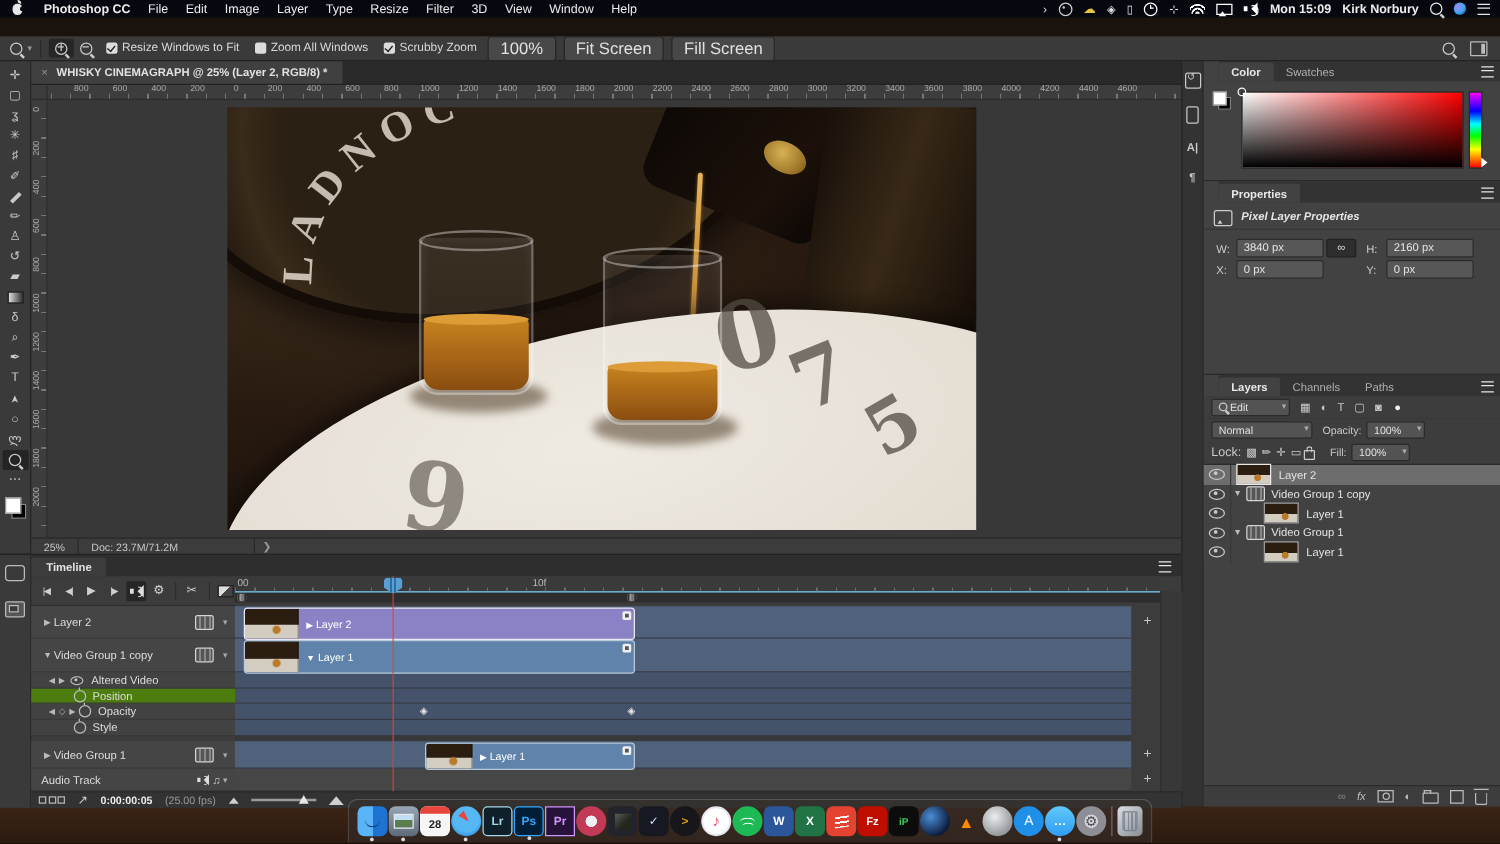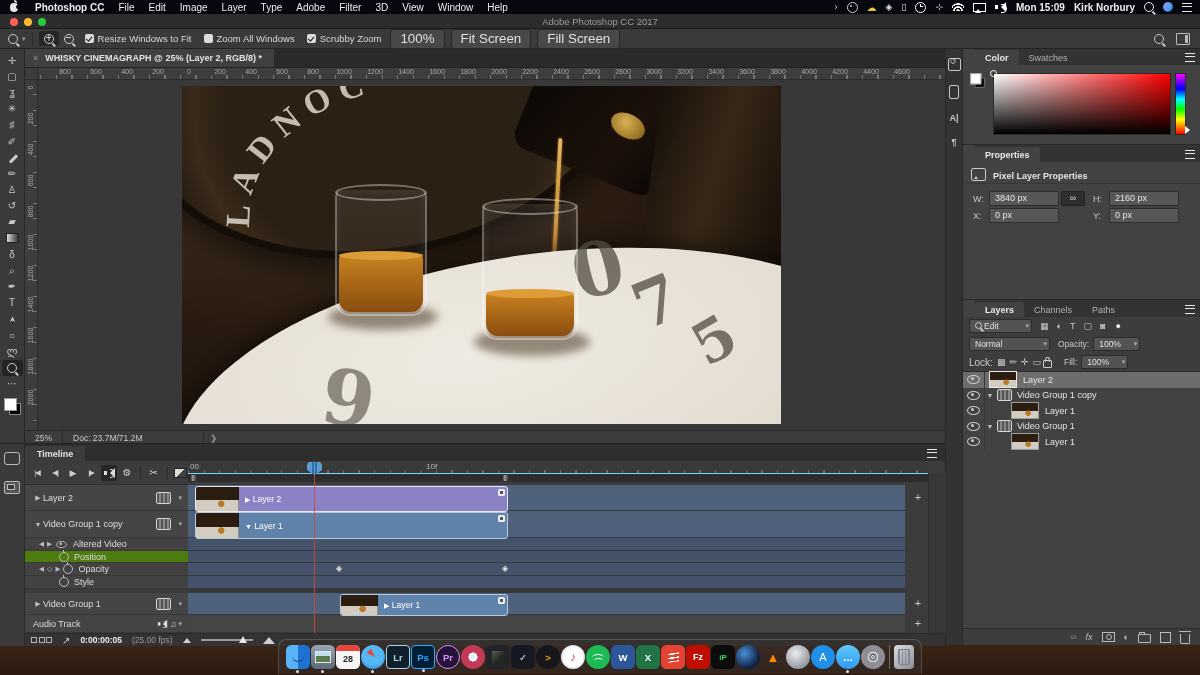--- a/index.html
+++ b/index.html
@@ -211,21 +211,21 @@
   .dk-finder{background:linear-gradient(90deg,#59b3f7 50%,#1e73d2 50%);}
   .dk-finder i{width:12px;height:9px;border-bottom:1.6px solid #0b3a6b;border-radius:0 0 8px 8px;}
   .dk-preview{background:linear-gradient(#97a5b4,#5c6a79);}
   .dk-preview i{width:14px;height:10px;background:linear-gradient(#bfe0f2 40%,#5a7d4e 40%);border:1px solid #e8e8e8;}
   .dk-cal{background:#f6f6f6;color:#222;font-size:9px;}
   .dk-cal::before{content:"";position:absolute;top:0;left:0;right:0;height:6px;background:#e8453c;border-radius:5.5px 5.5px 0 0;}
   .dk-safari{background:radial-gradient(circle at 50% 42%,#55b8f5 55%,#1f7fd4 90%);border-radius:50%;}
   .dk-safari i{width:0;height:0;border:3px solid transparent;border-top:9px solid #e8453c;transform:rotate(-45deg);margin-top:-4px;}
   .dk-lr{background:#10202b;color:#a6d5e8;border:1.5px solid #a6d5e8;border-radius:4px;}
   .dk-ps{background:#001e36;color:#31a8ff;border:1.5px solid #31a8ff;border-radius:4px;}
-  .dk-pr{background:#27123a;color:#cf96fd;border:1.5px solid #cf96fd;border-radius:12px;}
+  .dk-pr{background:#27123a;color:#cf96fd;border:1.5px solid #cf96fd;border-radius:0;}
   .dk-resolve{background:radial-gradient(#eef1f5 26%,#c23a55 28%);border-radius:50%;}
   .dk-media{background:#23242b;}
   .dk-media i{width:13px;height:13px;background:linear-gradient(135deg,#5a5f52,#23251f 60%);}
   .dk-tasks{background:#171922;color:#d8dcff;}
   .dk-plex{background:#17171b;border-radius:50%;color:#e5a00d;}
   .dk-itunes{background:radial-gradient(#ffffff 60%,#e6e6ef 62%);border-radius:50%;color:#e5486b;font-size:12px;}
   .dk-spotify{background:#1db954;border-radius:50%;}
   .dk-spotify i{width:12px;height:9px;position:relative;}
   .dk-spotify i::before,.dk-spotify i::after{content:"";position:absolute;left:0;border-top:1.8px solid #fff;border-radius:50%;}
   .dk-spotify i::before{top:1px;width:12px;height:6px;}
@@ -252,21 +252,21 @@
 <div id="screen">
 
   <div id="menubar">
     <span class="apple"></span>
     <span class="mi b">Photoshop CC</span>
     <span class="mi">File</span>
     <span class="mi">Edit</span>
     <span class="mi">Image</span>
     <span class="mi">Layer</span>
     <span class="mi">Type</span>
-    <span class="mi">Adobe</span>
+    <span class="mi">Resize</span>
     <span class="mi">Filter</span>
     <span class="mi">3D</span>
     <span class="mi">View</span>
     <span class="mi">Window</span>
     <span class="mi">Help</span>
     <div class="mright">
       <span class="mic">›</span>
       <span class="cc-ic"></span>
       <span class="cloud">☁</span>
       <span class="mic">◈</span>
@@ -281,26 +281,20 @@
           <i class="arc"></i>
         </span>
       <span class="mtime">Mon 15:09</span>
       <span class="muser">Kirk Norbury</span>
       <span class="mag w"></span>
       <span class="siri"></span>
       <span class="menu3"></span>
     </div>
   </div>
 
-  <div id="titlebar">
-    <span class="light" style="left:10px;background:#ff5f57;"></span>
-    <span class="light" style="left:24px;background:#febc2e;"></span>
-    <span class="light" style="left:38px;background:#28c840;"></span>
-    <div id="wtitle">Adobe Photoshop CC 2017</div>
-  </div>
 
   <div id="optionsbar">
     <div class="ob-group" style="margin-left:8px;">
       <span class="mag"></span>
       <span style="font-size:7px;color:#999;">▾</span>
     </div>
     <div class="ob-sep"></div>
     <div class="zbox active">
         <span class="mag magplus">
           <i></i>
@@ -479,21 +473,21 @@
       <div id="satmark"></div>
       <div id="huestrip"></div>
       <div id="huearrow"></div>
     </div>
 
     <div class="panelblock" style="top:97px;height:155px;">
       <div class="ptabs">
         <span class="ptab active">Properties</span>
         <span class="pmenu menu3"></span>
       </div>
-      <div style="position:absolute;left:8px;top:23px;display:flex;align-items:flex-end;gap:7px;">
+      <div style="position:absolute;left:8px;top:23px;display:flex;align-items:flex-start;gap:7px;font-style:italic;">
         <span class="propicon"></span>
         <span style="font-size:9px;font-weight:bold;color:#e4e4e4;">Pixel Layer Properties</span>
       </div>
       <div style="position:absolute;left:0;top:38px;width:237px;height:1px;background:#373737;"></div>
       <span class="flbl" style="left:10px;top:49px;">W:</span>
       <span class="fld-in" style="left:26px;top:46px;width:58px;">3840 px</span>
       <span class="linkbtn" style="left:98px;top:46px;width:22px;height:13px;line-height:13px;">∞</span>
       <span class="flbl" style="left:130px;top:49px;">H:</span>
       <span class="fld-in" style="left:146px;top:46px;width:58px;">2160 px</span>
       <span class="flbl" style="left:10px;top:66px;">X:</span>

